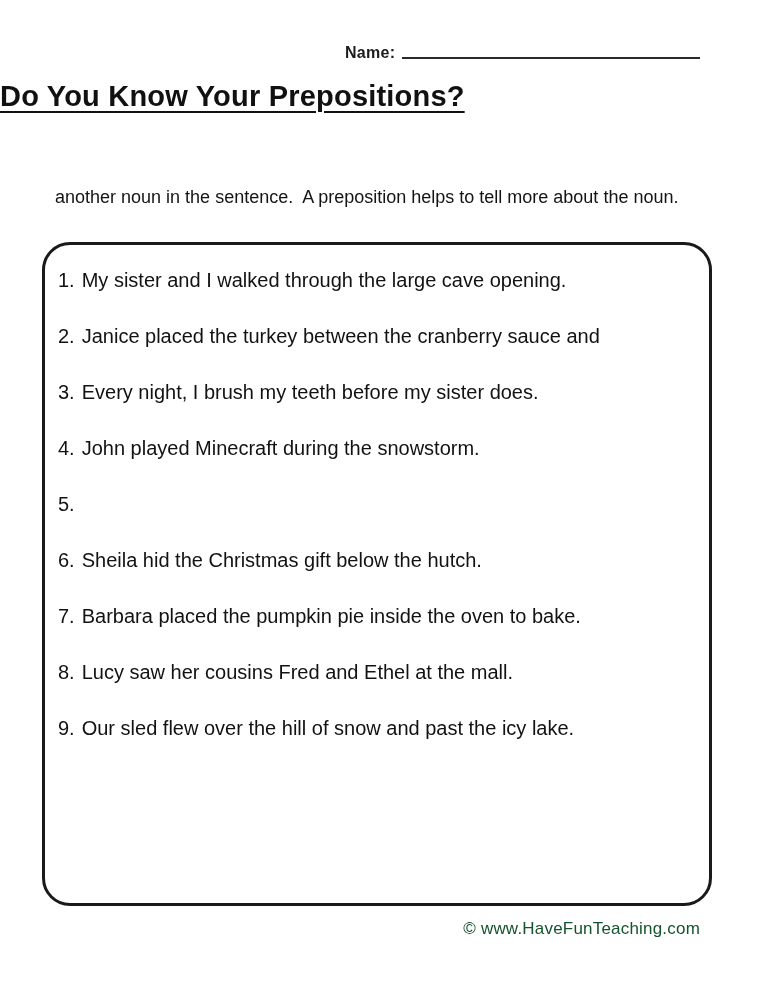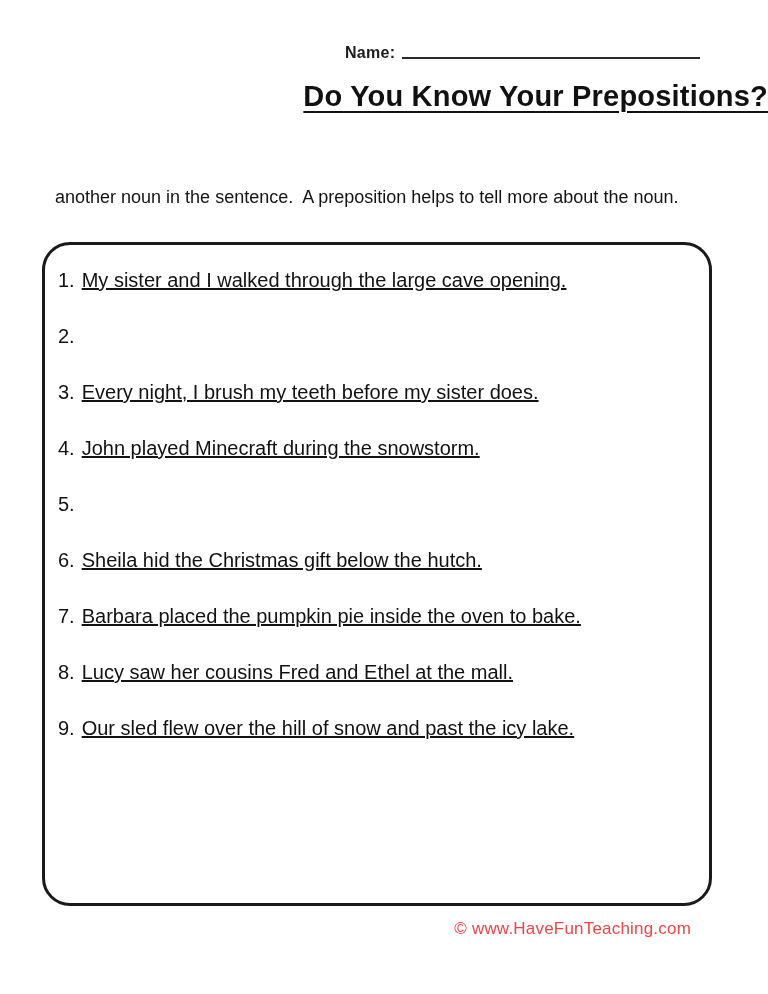--- a/index.html
+++ b/index.html
@@ -33,21 +33,21 @@
     margin-left: 7px;
     border-bottom: 2px solid #2a2a2a;
     vertical-align: -1px;
   }
 
   
   .title {
     position: absolute;
     top: 80px; left: 0;
     width: 100%;
-    text-align: right;
+    text-align: left;
     font-size: 29px;
     font-weight: bold;
     letter-spacing: 0.2px;
     color: #111;
   }
   .title span {
     text-decoration: underline;
     text-decoration-thickness: 2px;
     text-underline-offset: 5px;
   }
@@ -95,29 +95,29 @@
     font-size: 20px;
     line-height: 28px;
     color: #121212;
   }
   .sentence .num {
     flex: 0 0 auto;
     min-width: 16px;
     margin-right: 7px;
     white-space: nowrap;
   }
-  .sentence .sentence-text { flex: 1 1 auto; text-decoration: underline; }
+  .sentence .sentence-text { flex: 1 1 auto; }
   .sentence .sentence-text .wrap-line { padding-left: 4px; }
 
   
   .footer {
     position: absolute;
-    top: 919px; right: 77px;
+    top: 919px; right: 68px;
     font-size: 17px;
-    color: #ef4444;
+    color: #14532d;
     letter-spacing: 0.2px;
   }
 </style>
 </head>
 <body>
 
 <div class="page">
 
   <div class="name-row">
     <span>Name:</span><span class="name-blank"></span>
@@ -140,20 +140,21 @@
     <div id="sentence-list">
         <div class="sentence">
           <span class="num">1.</span>
           <div class="sentence-text">
             <div>My sister and I walked through the large cave opening.</div>
           </div>
         </div>
         <div class="sentence">
           <span class="num">2.</span>
           <div class="sentence-text">
+            <div>Janice placed the turkey between the cranberry sauce and</div>
           </div>
         </div>
         <div class="sentence">
           <span class="num">3.</span>
           <div class="sentence-text">
             <div>Every night, I brush my teeth before my sister does.</div>
           </div>
         </div>
         <div class="sentence">
           <span class="num">4.</span>

